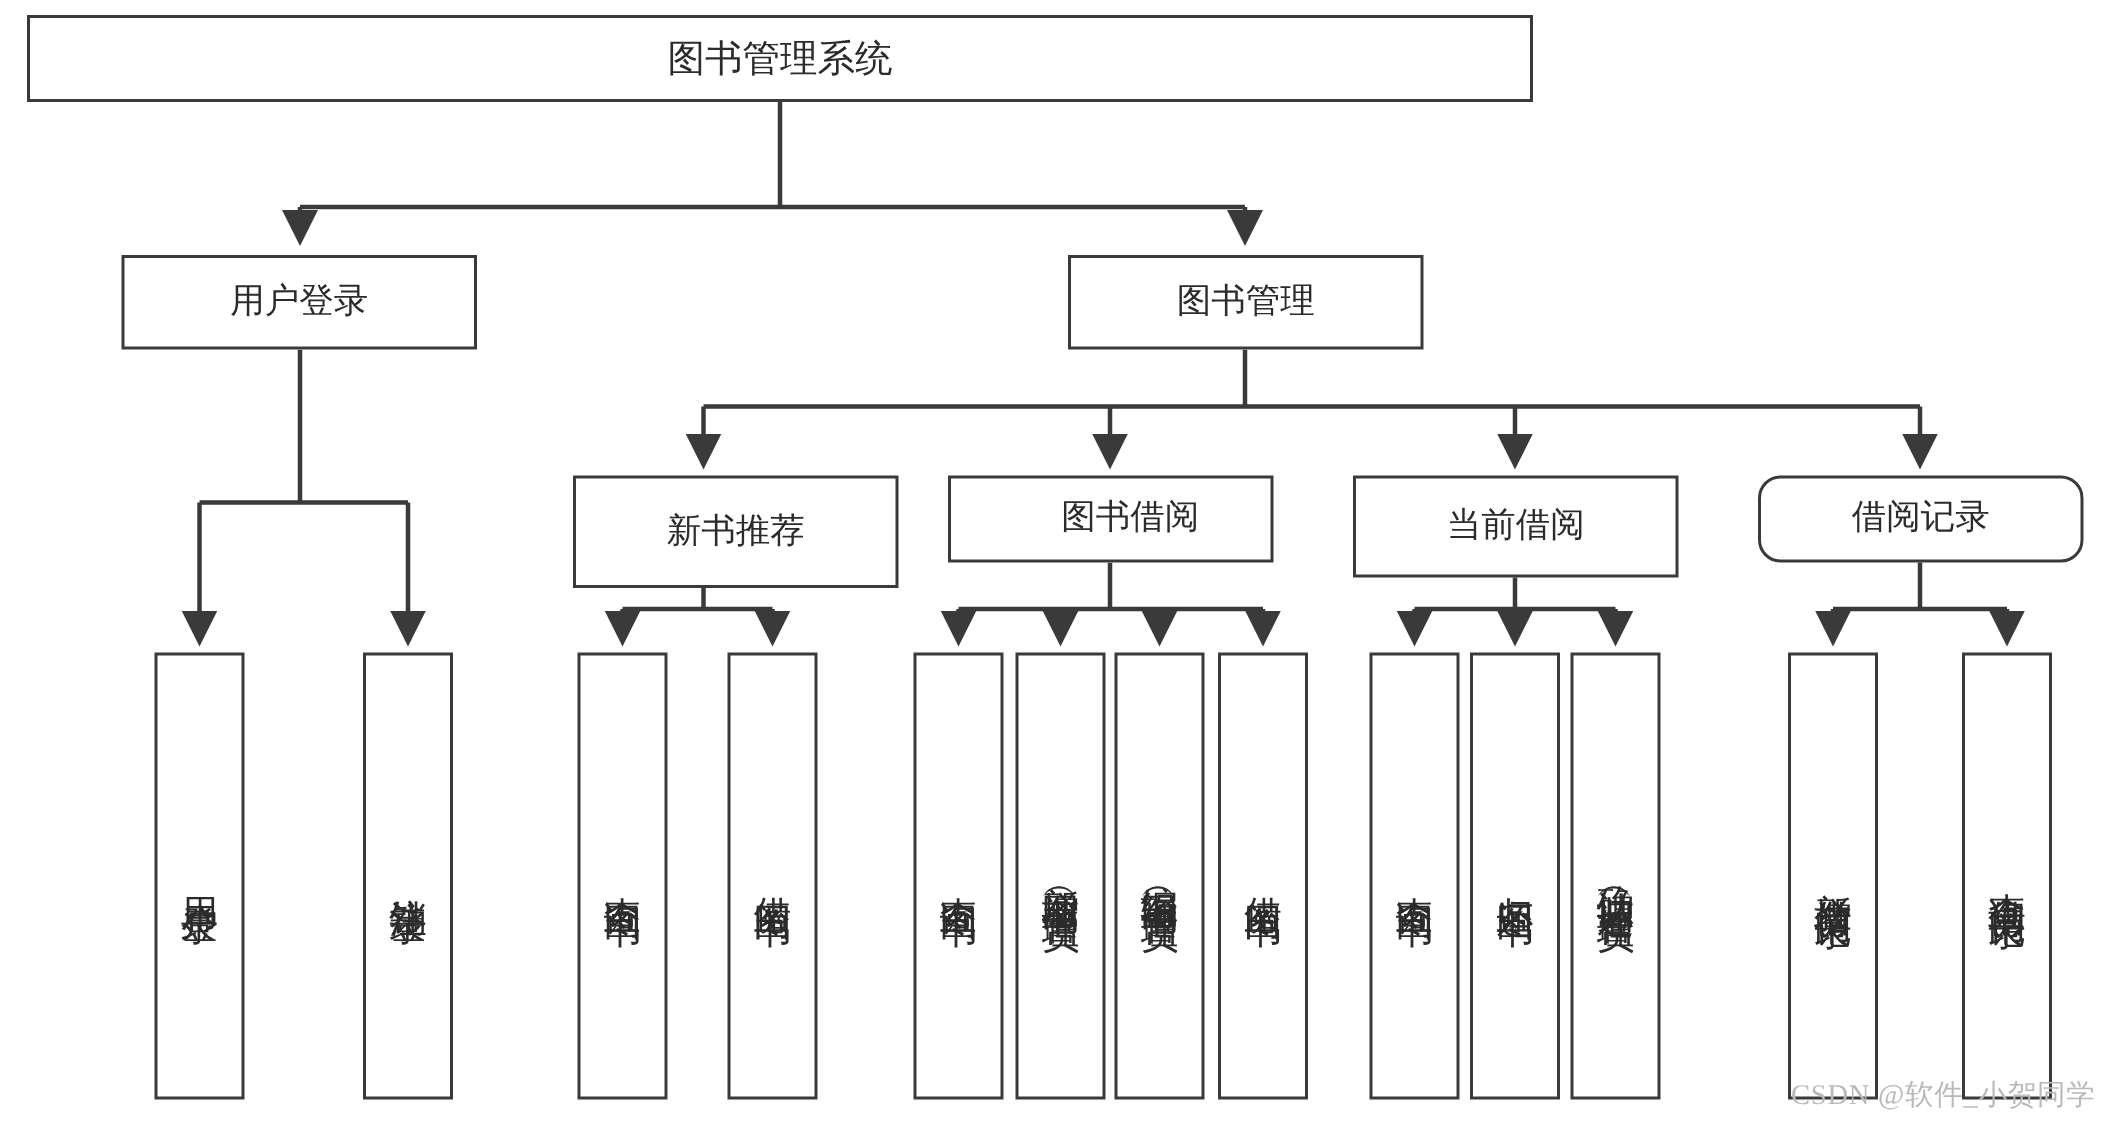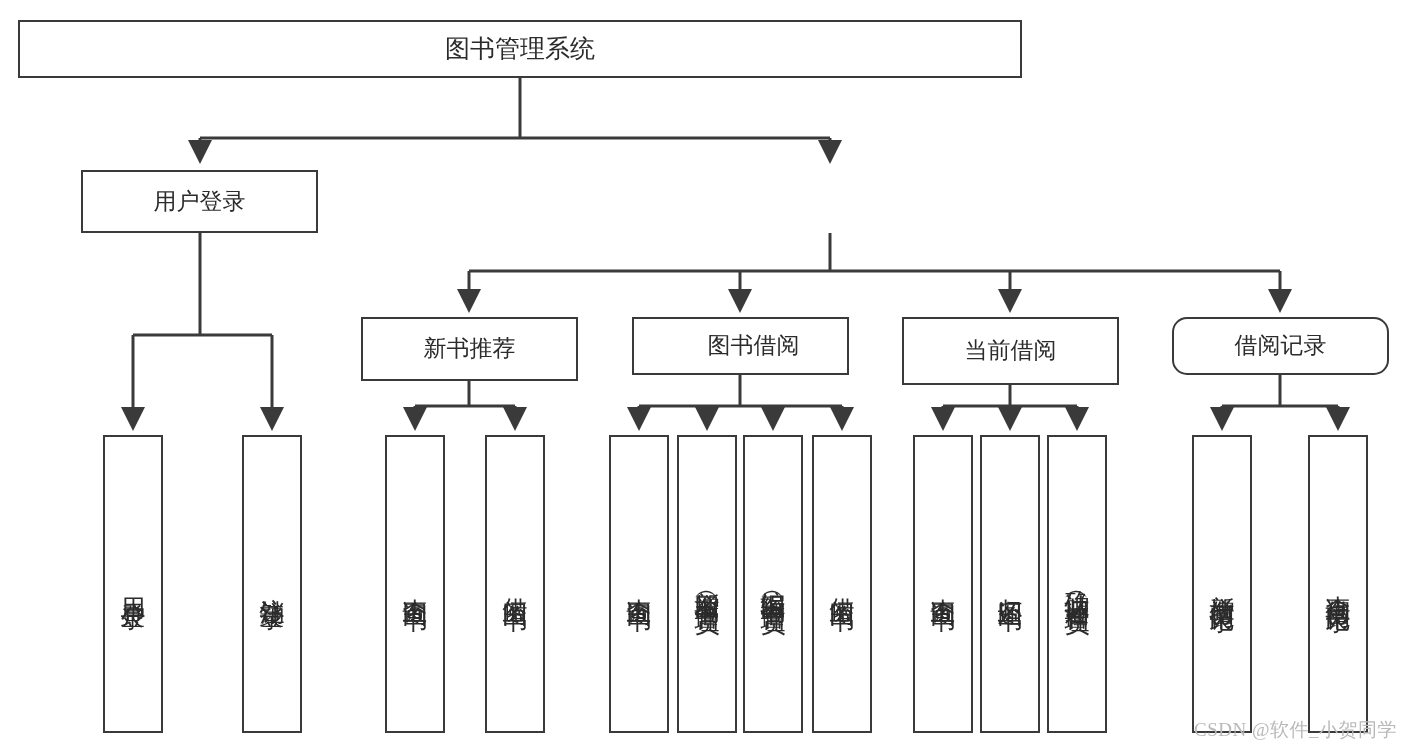--- a/index.html
+++ b/index.html
@@ -125,29 +125,32 @@
       <path d="M 1010 406 L 1010 427" marker-end="url(#arrow)"></path>
       <path d="M 1077 406 L 1077 427" marker-end="url(#arrow)"></path>
 
       <path d="M 1280 375 L 1280 406"></path>
       <path d="M 1222 406 L 1338 406"></path>
       <path d="M 1222 406 L 1222 427" marker-end="url(#arrow)"></path>
       <path d="M 1338 406 L 1338 427" marker-end="url(#arrow)"></path>
     </g>
   </svg>
 
-  <div class="node root" style="left:18px; top:10px; width:1004px; height:58px;margin-top:10px;">
+  <div class="node root" style="left:18px; top:10px; width:1004px; height:58px;">
     <span class="label">图书管理系统</span>
   </div>
 
   <div class="node branch" style="left:81px; top:170px; width:237px; height:63px;">
     <span class="label">用户登录</span>
   </div>
-
-  <div class="node branch" style="left:361px; top:317px; width:217px; height:64px;">
+  <div class="node branch" style="left:712px; top:170px; width:237px; height:63px;">
+    <span class="label">图书管理</span>
+  </div>
+
+  <div class="node branch" style="left:382px; top:317px; width:217px; height:75px;">
     <span class="label">新书推荐</span>
   </div>
   <div class="node branch" style="left:632px; top:317px; width:217px; height:58px;padding-left:26px;">
     <span class="label">图书借阅</span>
   </div>
   <div class="node branch" style="left:902px; top:317px; width:217px; height:68px;justify-content:center;">
     <span class="label">当前借阅</span>
   </div>
   <div class="node branch" style="left:1172px; top:317px; width:217px; height:58px;border-radius:15px;">
     <span class="label">借阅记录</span>

